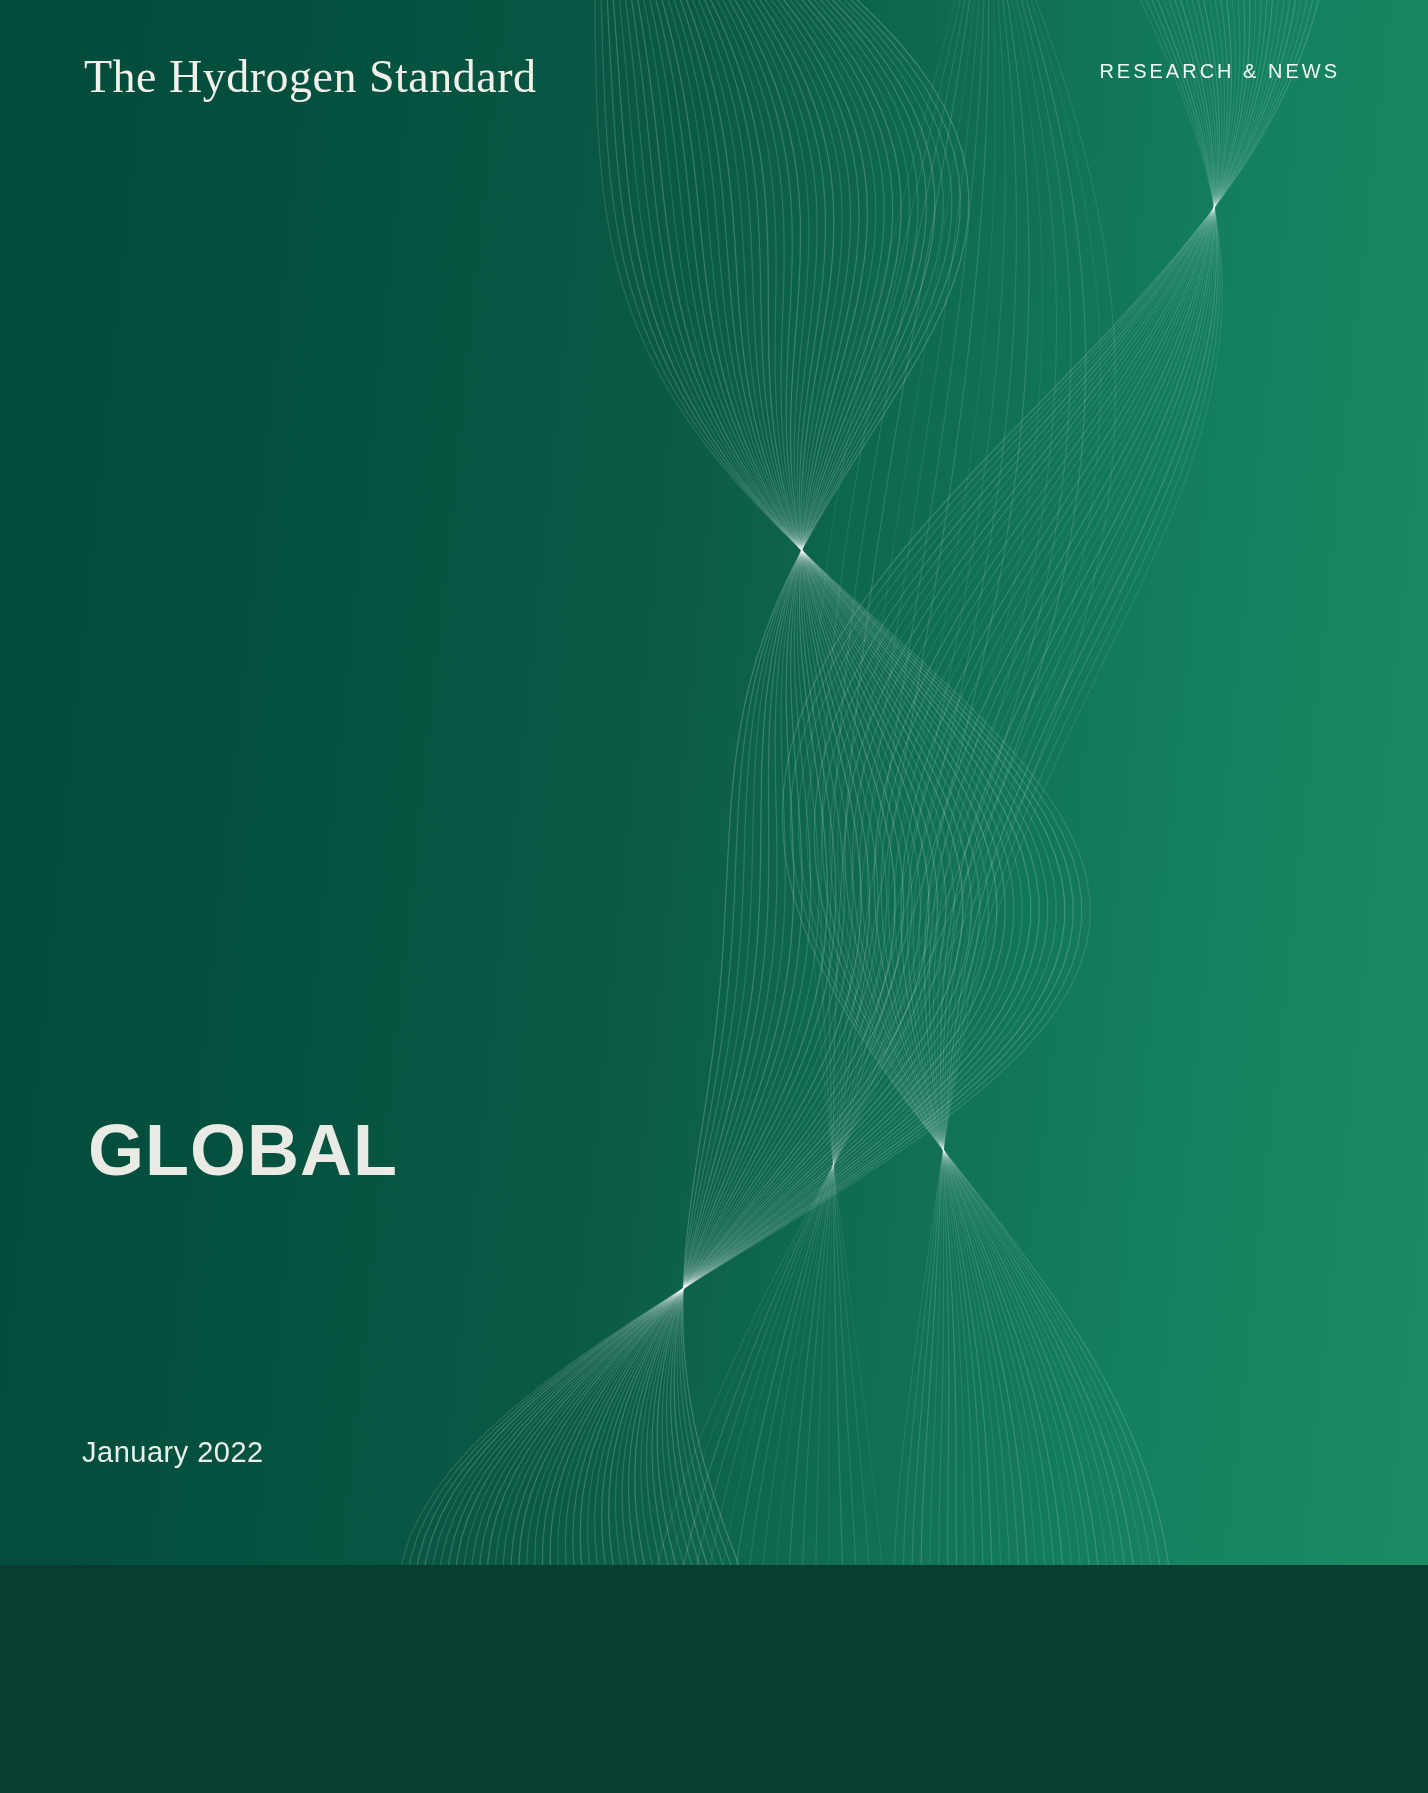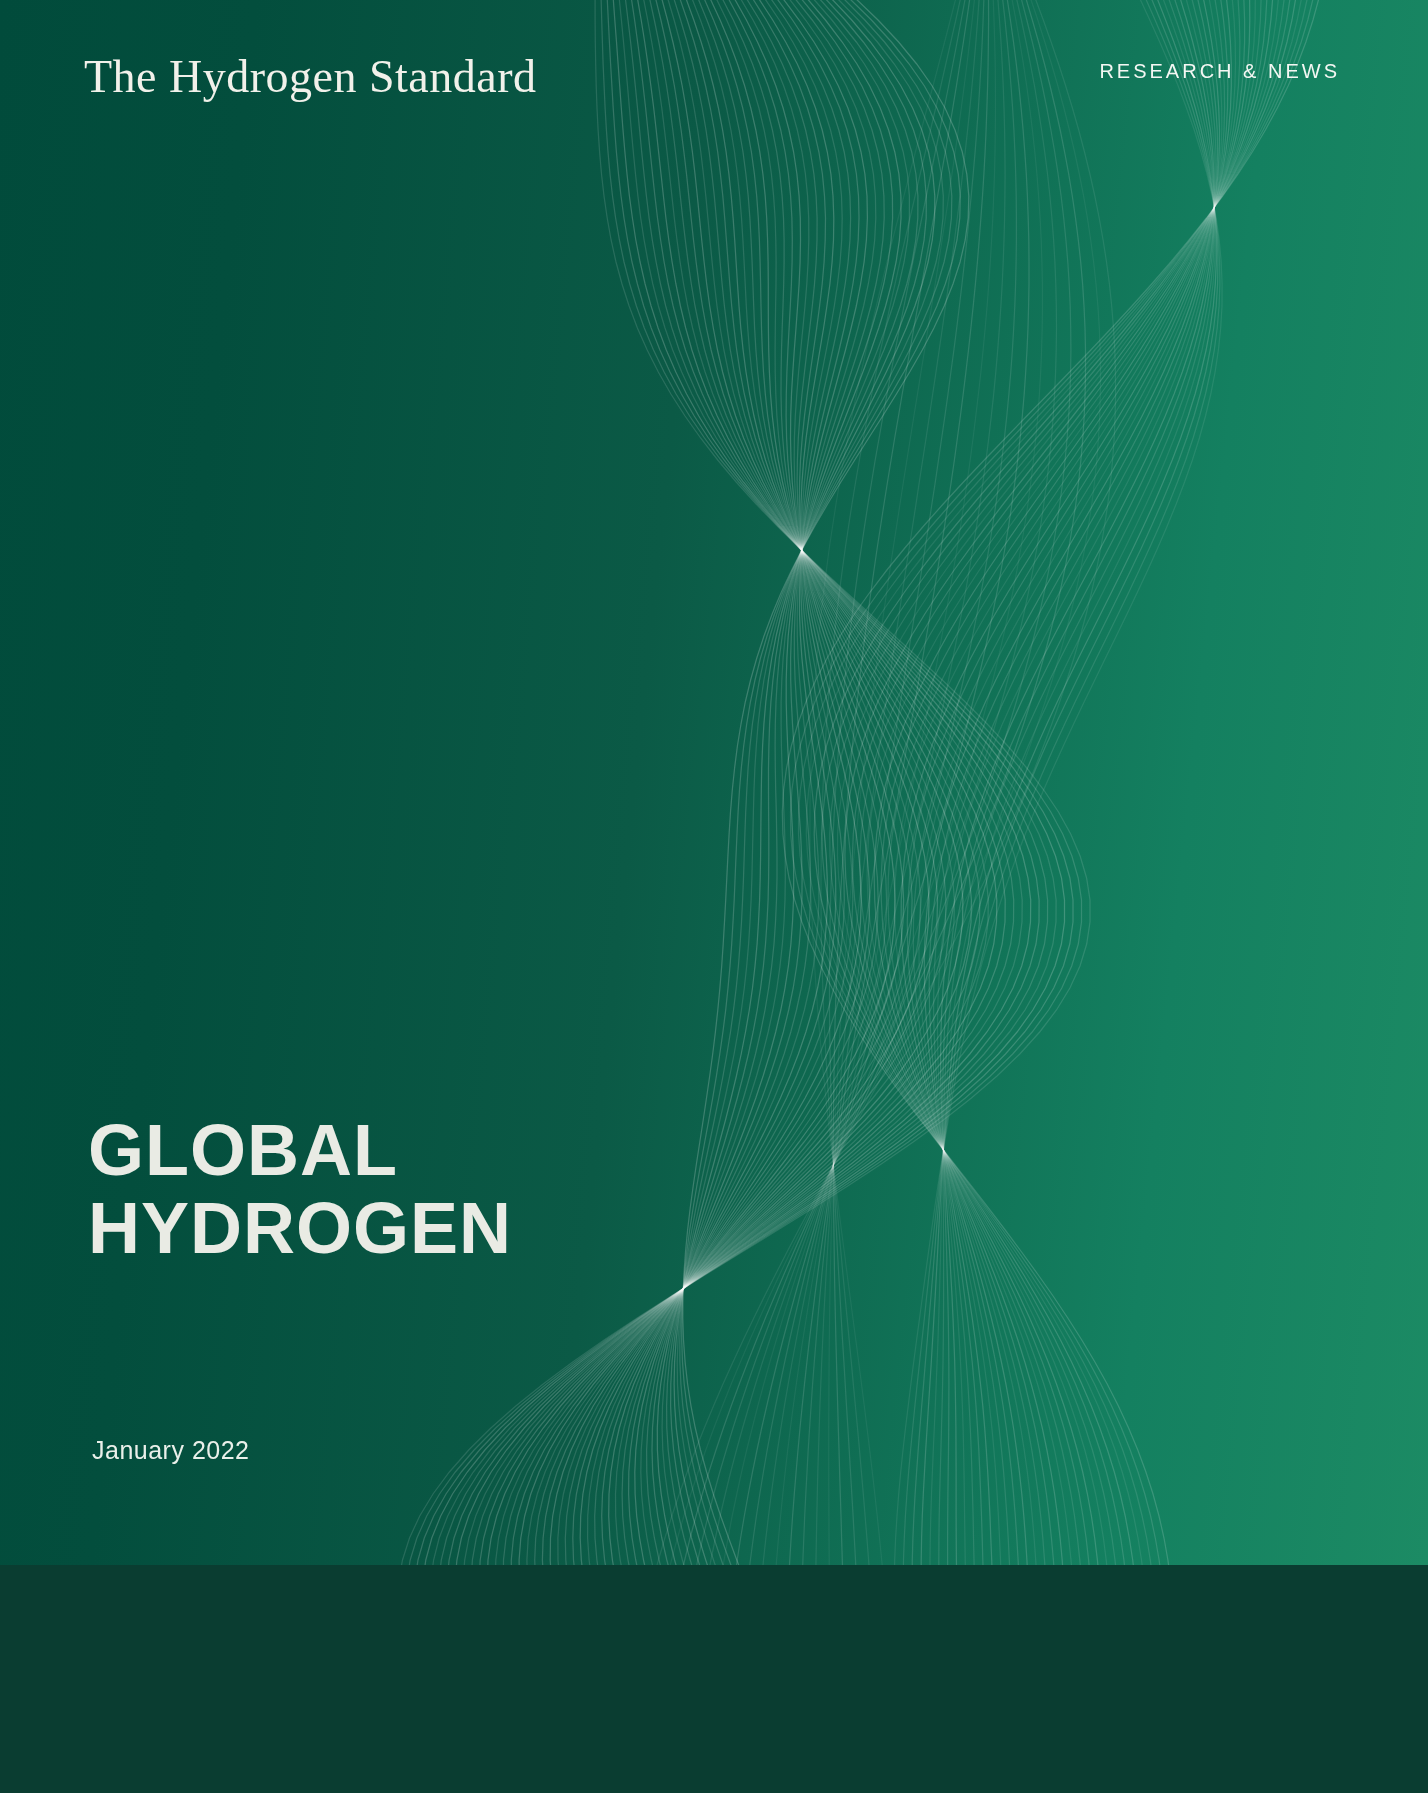--- a/index.html
+++ b/index.html
@@ -32,22 +32,22 @@
   .title{
     position:absolute;left:88px;top:1064px;
     font-family:Liberation Sans, sans-serif;
     font-size:72px;font-weight:700;
     line-height:1.075;
     color:#E9EBE4;
     letter-spacing:1px;
   }
   .title .line{display:block;}
   .date{
-    position:absolute;left:92px;top:1436px;
-    font-size:25px;font-weight:400;
+    position:absolute;left:82px;top:1436px;
+    font-size:29px;font-weight:400;
     letter-spacing:0.5px;
     color:#EAF0EA;
   }
   .description{
     position:absolute;left:80px;top:1554px;
     font-size:27px;font-weight:400;
     line-height:1.27;
     letter-spacing:0.3px;
     color:#ECF1EC;
     white-space:pre-line;
@@ -156,19 +156,18 @@
       <path d="M1022.7 -24 L1030.4 -2 L1037.8 20 L1044.8 42 L1051.5 64 L1057.9 86 L1063.9 108 L1069.4 130 L1074.6 152 L1079.3 174 L1083.6 196 L1087.4 218 L1090.7 240 L1093.6 262 L1096.0 284 L1097.9 306 L1099.3 328 L1100.1 350 L1100.5 372 L1100.3 394 L1099.7 416 L1098.5 438 L1096.8 460 L1094.5 482 L1091.8 504 L1088.5 526 L1084.8 548 L1080.5 570 L1075.8 592 L1070.6 614 L1064.9 636 L1058.7 658 L1052.2 680 L1045.1 702 L1037.7 724 L1029.9 746 L1021.7 768 L1013.1 790 L1004.2 812 L995.0 834 L985.4 856 L975.6 878 L965.6 900 L955.3 922 L944.8 944 L934.1 966 L923.2 988 L912.2 1010 L901.2 1032 L890.0 1054 L878.8 1076 L867.5 1098 L856.3 1120 L845.1 1142 L833.9 1164 L822.8 1186 L811.9 1208 L801.1 1230 L790.4 1252 L779.9 1274 L769.6 1296 L759.6 1318 L749.8 1340 L740.4 1362 L731.2 1384 L722.4 1406 L713.9 1428 L705.8 1450 L698.1 1472 L690.8 1494 L683.9 1516 L677.5 1538 L671.5 1560 L666.1 1582 L661.1 1604 L656.6 1626 L652.7 1648 L649.3 1670 L646.4 1692 L644.0 1714 L642.2 1736 L641.0 1758 L640.3 1780 L640.2 1802 " fill="none" stroke="#FFFFFF" stroke-width="1.25" stroke-opacity="0.060"></path>
       <path d="M1026.5 -24 L1035.1 -2 L1043.3 20 L1051.1 42 L1058.6 64 L1065.7 86 L1072.4 108 L1078.7 130 L1084.5 152 L1089.9 174 L1094.8 196 L1099.2 218 L1103.1 240 L1106.5 262 L1109.4 284 L1111.7 306 L1113.5 328 L1114.8 350 L1115.4 372 L1115.6 394 L1115.1 416 L1114.2 438 L1112.6 460 L1110.5 482 L1107.8 504 L1104.5 526 L1100.8 548 L1096.4 570 L1091.6 592 L1086.2 614 L1080.3 636 L1073.9 658 L1067.0 680 L1059.6 702 L1051.8 724 L1043.5 746 L1034.9 768 L1025.8 790 L1016.3 812 L1006.5 834 L996.4 856 L985.9 878 L975.2 900 L964.2 922 L953.0 944 L941.5 966 L929.9 988 L918.1 1010 L906.3 1032 L894.3 1054 L882.2 1076 L870.1 1098 L858.0 1120 L846.0 1142 L834.0 1164 L822.0 1186 L810.2 1208 L798.5 1230 L787.0 1252 L775.7 1274 L764.6 1296 L753.8 1318 L743.2 1340 L733.0 1362 L723.0 1384 L713.5 1406 L704.3 1428 L695.5 1450 L687.2 1472 L679.3 1494 L671.8 1516 L664.9 1538 L658.4 1560 L652.5 1582 L647.1 1604 L642.2 1626 L637.9 1648 L634.2 1670 L631.0 1692 L628.5 1714 L626.5 1736 L625.1 1758 L624.3 1780 L624.2 1802 " fill="none" stroke="#FFFFFF" stroke-width="1.25" stroke-opacity="0.085"></path>
     </svg>
 
   <div class="brand">The Hydrogen Standard</div>
 
   <div class="section-label">RESEARCH &amp; NEWS</div>
 
   <h1 class="title">
     <span class="line">GLOBAL</span>
-    <span class="line">HYDROGEN</span>
   </h1>
 
   <div class="date">January 2022</div>
 
 
 </div>
 
 </body></html>

